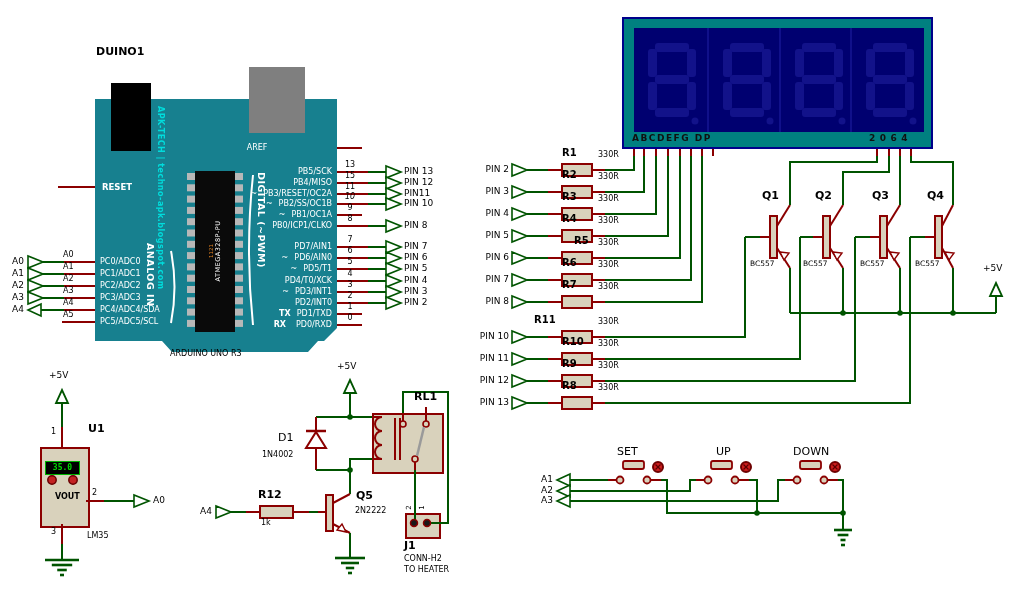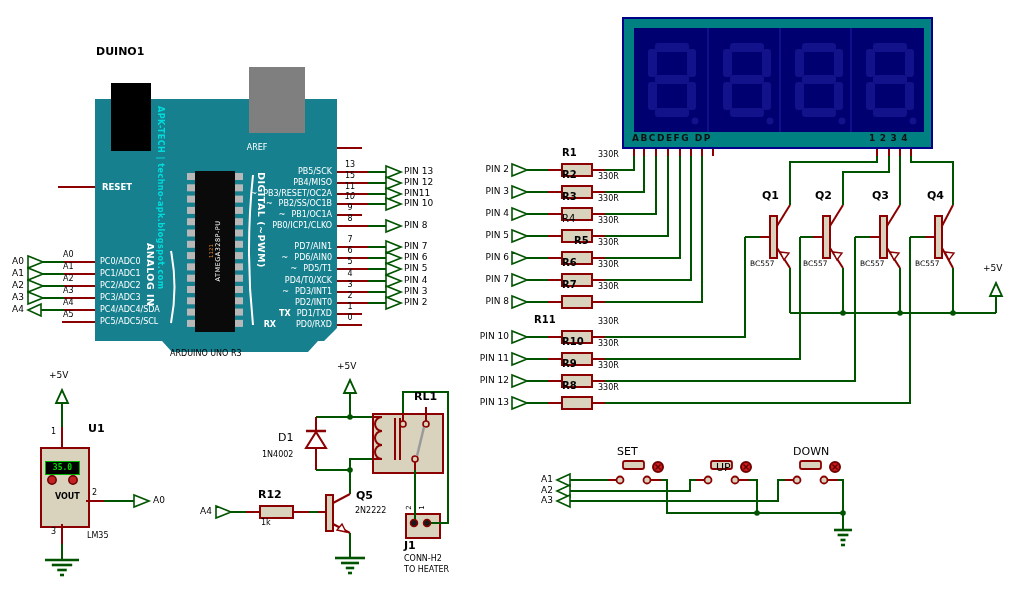--- a/index.html
+++ b/index.html
@@ -32,21 +32,21 @@
   <div class="lb wh vtext" style="left:145px;top:243px;font-size:9.5px;font-weight:bold;z-index:3;letter-spacing:0.5px;">ANALOG IN</div>
   <div class="lb wh vtext" style="left:256px;top:172px;font-size:9.5px;font-weight:bold;z-index:3;letter-spacing:0.5px;">DIGITAL (~PWM)</div>
   <div class="lb" style="left:215px;top:251px;transform:translate(-50%,-50%) rotate(-90deg);z-index:3;text-align:center;">
     <span style="display:block;color:#e08020;font-size:5.5px;">1121</span>
     <span style="display:block;color:#fff;font-size:6.5px;letter-spacing:0.5px;">ATMEGA328P-PU</span>
   </div>
 
   <div class="blk" style="left:622px;top:17px;width:307px;height:128px;background:#008080;border:2px solid #00008b;z-index:2;"></div>
   <div class="blk" style="left:634px;top:28px;width:290px;height:104px;background:#000070;z-index:3;"></div>
   <div class="lb" style="left:632px;top:134px;font-size:9px;font-weight:bold;letter-spacing:1.5px;color:#101010;">ABCDEFG DP</div>
-  <div class="lb" style="left:869px;top:134px;font-size:9px;font-weight:bold;letter-spacing:4.5px;color:#101010;">1234</div>
+  <div class="lb" style="left:869px;top:134px;font-size:9px;font-weight:bold;letter-spacing:4.5px;color:#101010;">2064</div>
 
   <div class="blk" style="left:40px;top:447px;width:46px;height:77px;background:#d9d2bc;border:2px solid #8b0000;z-index:2;"></div>
   <div class="blk" style="left:45px;top:461px;width:33px;height:12px;background:#000;border:1.5px solid #00b400;z-index:3;
               font-family:'DejaVu Sans Mono',monospace;font-size:8px;font-weight:bold;color:#00dc00;text-align:center;line-height:12px;">35.0</div>
   <div class="lb" style="left:88px;top:423px;font-size:11px;font-weight:600;">U1</div>
   <div class="lb" style="left:87px;top:532px;font-size:8px;">LM35</div>
   <div class="lb" style="left:55px;top:493px;font-size:8px;font-weight:600;">VOUT</div>
   <div class="lb" style="left:51px;top:428px;font-size:8px;">1</div>
   <div class="lb" style="left:92px;top:489px;font-size:8px;">2</div>
   <div class="lb" style="left:51px;top:528px;font-size:8px;">3</div>
@@ -437,21 +437,21 @@
     <div class="lb" style="left: 182px; top: 298.5px; width: 150px; display: flex; justify-content: flex-end; gap: 6px; font-size: 8px;">
       <span class="wh">PD2/INT0</span>
     </div>
     <div class="lb" style="left: 336px; top: 292px; font-size: 8px; width: 28px; text-align: center;">2</div>
     <div class="lb" style="left: 404px; top: 298px; font-size: 9px;">PIN 2</div>
     <div class="lb" style="left: 182px; top: 309.5px; width: 150px; display: flex; justify-content: flex-end; gap: 6px; font-size: 8px;">
       <span class="wh" style="font-weight: bold;">TX</span>
       <span class="wh">PD1/TXD</span>
     </div>
     <div class="lb" style="left: 336px; top: 303px; font-size: 8px; width: 28px; text-align: center;">1</div>
-    <div class="lb" style="left: 182px; top: 320.5px; width: 150px; display: flex; justify-content: flex-end; gap: 20px; font-size: 8px;">
+    <div class="lb" style="left: 182px; top: 320.5px; width: 150px; display: flex; justify-content: flex-end; gap: 10px; font-size: 8px;">
       <span class="wh" style="font-weight: bold;">RX</span>
       <span class="wh">PD0/RXD</span>
     </div>
     <div class="lb" style="left: 336px; top: 314px; font-size: 8px; width: 28px; text-align: center;">0</div>
     <div class="lb wh" style="left: 100px; top: 258px; font-size: 8px;">PC0/ADC0</div>
     <div class="lb" style="left: 63px; top: 251px; font-size: 8px;">A0</div>
     <div class="lb" style="left: 2px; top: 257px; font-size: 9px; width: 22px; text-align: right;">A0</div>
     <div class="lb wh" style="left: 100px; top: 270px; font-size: 8px;">PC1/ADC1</div>
     <div class="lb" style="left: 63px; top: 263px; font-size: 8px;">A1</div>
     <div class="lb" style="left: 2px; top: 269px; font-size: 9px; width: 22px; text-align: right;">A1</div>
@@ -500,21 +500,21 @@
     <div class="lb" style="left: 454px; top: 165px; font-size: 9px; width: 55px; text-align: right;">PIN 2</div>
     <div class="lb" style="left: 562px; top: 148px; font-size: 10px; font-weight: 600;">R1</div>
     <div class="lb" style="left: 598px; top: 151px; font-size: 8px;">330R</div>
     <div class="lb" style="left: 454px; top: 187px; font-size: 9px; width: 55px; text-align: right;">PIN 3</div>
     <div class="lb" style="left: 562px; top: 170px; font-size: 10px; font-weight: 600;">R2</div>
     <div class="lb" style="left: 598px; top: 173px; font-size: 8px;">330R</div>
     <div class="lb" style="left: 454px; top: 209px; font-size: 9px; width: 55px; text-align: right;">PIN 4</div>
     <div class="lb" style="left: 562px; top: 192px; font-size: 10px; font-weight: 600;">R3</div>
     <div class="lb" style="left: 598px; top: 195px; font-size: 8px;">330R</div>
     <div class="lb" style="left: 454px; top: 231px; font-size: 9px; width: 55px; text-align: right;">PIN 5</div>
-    <div class="lb" style="left: 562px; top: 214px; font-size: 10px; font-weight: 400;">R4</div>
+    <div class="lb" style="left: 562px; top: 214px; font-size: 10px; font-weight: 700;">R4</div>
     <div class="lb" style="left: 598px; top: 217px; font-size: 8px;">330R</div>
     <div class="lb" style="left: 454px; top: 253px; font-size: 9px; width: 55px; text-align: right;">PIN 6</div>
     <div class="lb" style="left: 562px; top: 236px; font-size: 10px; font-weight: 600; padding-left: 12px;">R5</div>
     <div class="lb" style="left: 598px; top: 239px; font-size: 8px;">330R</div>
     <div class="lb" style="left: 454px; top: 275px; font-size: 9px; width: 55px; text-align: right;">PIN 7</div>
     <div class="lb" style="left: 562px; top: 258px; font-size: 10px; font-weight: 600;">R6</div>
     <div class="lb" style="left: 598px; top: 261px; font-size: 8px;">330R</div>
     <div class="lb" style="left: 454px; top: 297px; font-size: 9px; width: 55px; text-align: right;">PIN 8</div>
     <div class="lb" style="left: 562px; top: 280px; font-size: 10px; font-weight: 600;">R7</div>
     <div class="lb" style="left: 598px; top: 283px; font-size: 8px;">330R</div>
@@ -533,17 +533,17 @@
     <div class="lb" style="left: 762px; top: 190px; font-size: 11px; font-weight: 600;">Q1</div>
     <div class="lb" style="left: 750px; top: 260px; font-size: 7.5px;">BC557</div>
     <div class="lb" style="left: 815px; top: 190px; font-size: 11px; font-weight: 600;">Q2</div>
     <div class="lb" style="left: 803px; top: 260px; font-size: 7.5px;">BC557</div>
     <div class="lb" style="left: 872px; top: 190px; font-size: 11px; font-weight: 600;">Q3</div>
     <div class="lb" style="left: 860px; top: 260px; font-size: 7.5px;">BC557</div>
     <div class="lb" style="left: 927px; top: 190px; font-size: 11px; font-weight: 600;">Q4</div>
     <div class="lb" style="left: 915px; top: 260px; font-size: 7.5px;">BC557</div>
     <div class="lb" style="left: 617px; top: 446px; font-size: 11px;">SET</div>
     <div class="lb" style="left: 533px; top: 475px; font-size: 9px; width: 20px; text-align: right;">A1</div>
-    <div class="lb" style="left: 716px; top: 446px; font-size: 11px; margin-top: 16px;">UP</div>
+    <div class="lb" style="left: 716px; top: 446px; font-size: 11px;">UP</div>
     <div class="lb" style="left: 533px; top: 486px; font-size: 9px; width: 20px; text-align: right;">A2</div>
     <div class="lb" style="left: 793px; top: 446px; font-size: 11px;">DOWN</div>
     <div class="lb" style="left: 533px; top: 496px; font-size: 9px; width: 20px; text-align: right;">A3</div>
   </div>
 
 </body></html>

